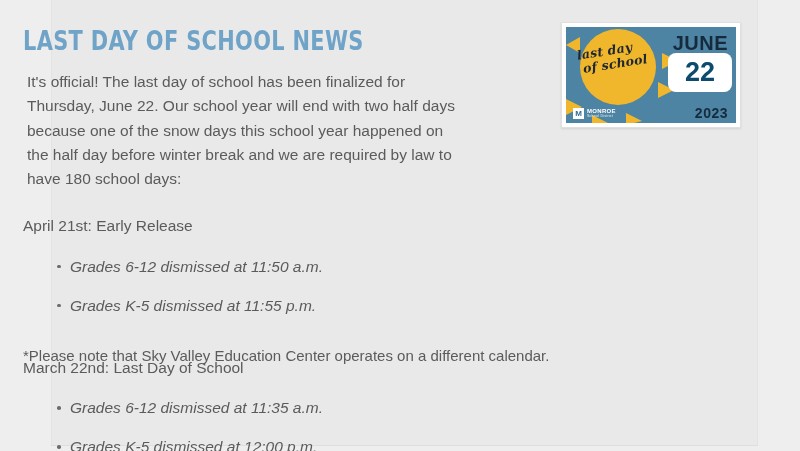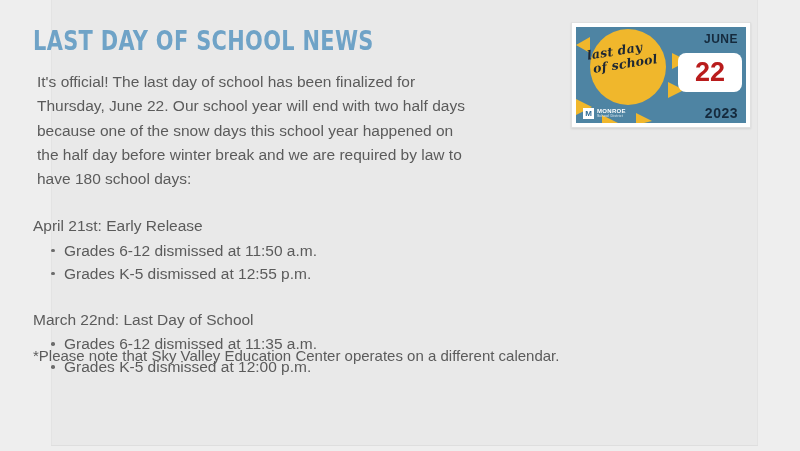--- a/index.html
+++ b/index.html
@@ -37,21 +37,21 @@
     position: absolute;
     left: 51px;
     top: 445px;
     width: 707px;
     height: 1px;
     background: #dedede;
   }
 
   .article {
     position: absolute;
-    left: 33px;
+    left: 23px;
     top: 0;
     width: 640px;
     height: 446px;
   }
 
   .headline {
     position: absolute;
     left: 0;
     top: 26px;
     margin: 0;
@@ -90,23 +90,24 @@
     margin: 0;
   }
 
   ul.sched {
     margin: 0;
     padding: 0 0 0 31px;
     list-style: none;
   }
   ul.sched li {
     position: relative;
-    margin: 0;
+    margin: 16px;
     padding: 0;
     line-height: 23px;
+    font-style: italic;
   }
   ul.sched li::before {
     content: "";
     position: absolute;
     left: -13px;
     top: 10px;
     width: 3.5px;
     height: 3.5px;
     border-radius: 50%;
     background: #6c6c6c;
@@ -160,21 +161,21 @@
     letter-spacing: 0.2px;
   }
   .script-text .l2 { display: block; margin-left: 4px; }
 
   .month-label {
     position: absolute;
     right: 8px;
     top: 5px;
     font-family: "Liberation Sans", sans-serif;
     font-weight: bold;
-    font-size: 12px;
+    font-size: 20px;
     letter-spacing: 0.5px;
     color: #152a3d;
   }
   .year-label {
     position: absolute;
     right: 8px;
     bottom: 2px;
     font-family: "Liberation Sans", sans-serif;
     font-weight: bold;
     font-size: 14px;
@@ -191,21 +192,21 @@
     border-radius: 8px;
   }
   .day-number {
     position: absolute;
     left: 0; right: 0; top: 50%;
     transform: translateY(-52%);
     text-align: center;
     font-family: "Liberation Sans", sans-serif;
     font-weight: bold;
     font-size: 27px;
-    color: #b91c1c;
+    color: #0c4a6e;
   }
 
   .logo-badge {
     position: absolute;
     left: 7px;
     bottom: 4px;
     display: flex;
     align-items: center;
     gap: 3px;
   }
@@ -258,21 +259,21 @@
 
     <div class="body-col">
 
       <p class="para">It's official! The last day of school has been finalized for Thursday, June 22. Our school year will end with two half days because one of the snow days this school year happened on the half day before winter break and we are required by law to have 180 school days:</p>
 
       <div class="spacer-para"></div>
 
       <p class="sec-label">April 21st: Early Release</p>
       <ul class="sched">
         <li>Grades 6-12 dismissed at 11:50 a.m.</li>
-        <li>Grades K-5 dismissed at 12:55 p.m.</li>
+        <li>Grades K-5 dismissed at 11:55 p.m.</li>
       </ul>
 
       <div class="spacer-para"></div>
 
       <p class="sec-label">March 22nd: Last Day of School</p>
       <ul class="sched">
         <li>Grades 6-12 dismissed at 11:35 a.m.</li>
         <li>Grades K-5 dismissed at 12:00 p.m.</li>
       </ul>
     </div>

